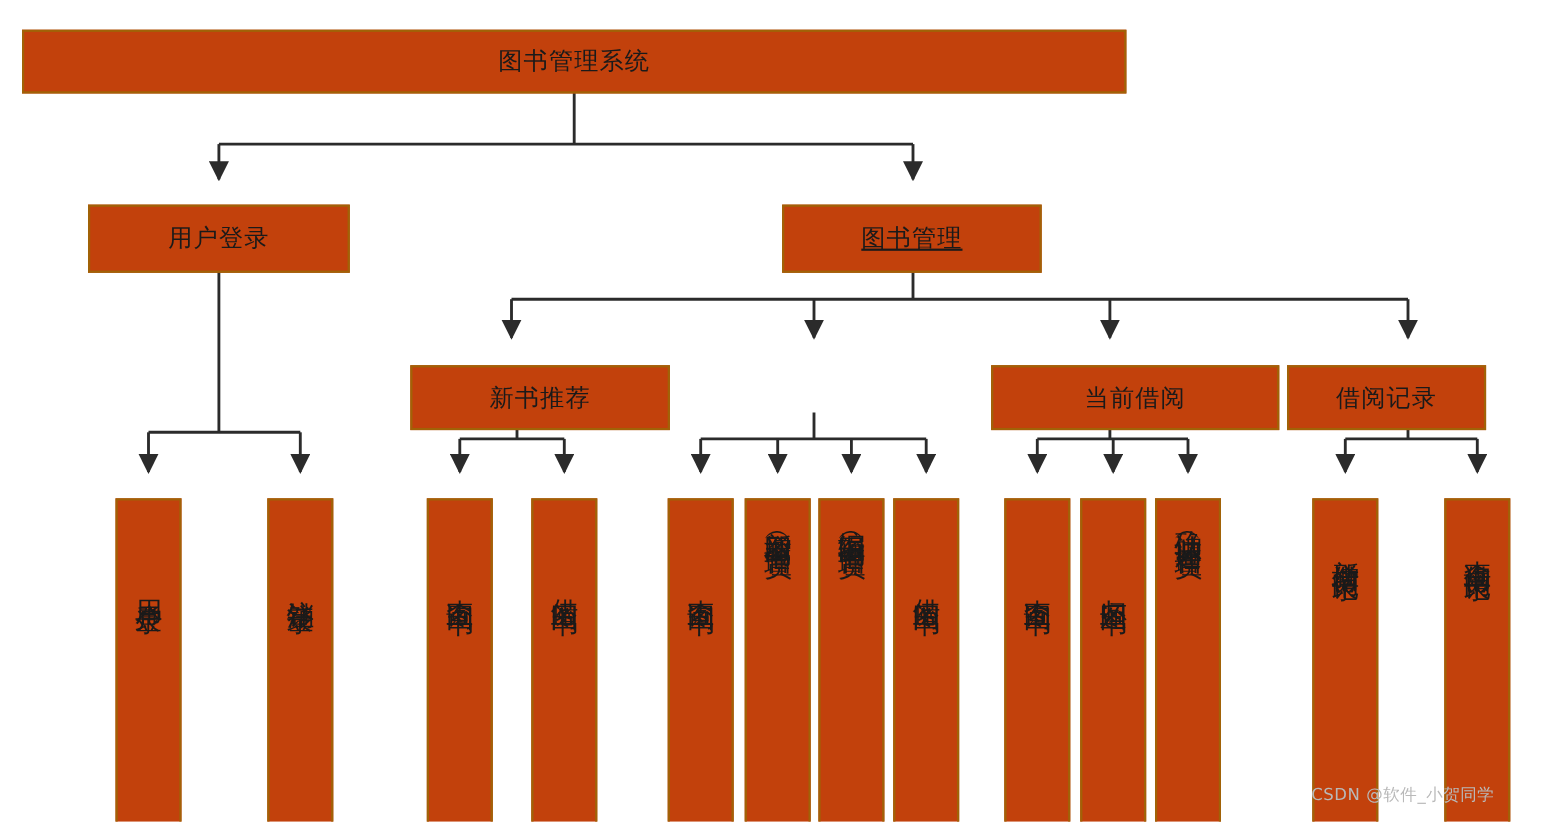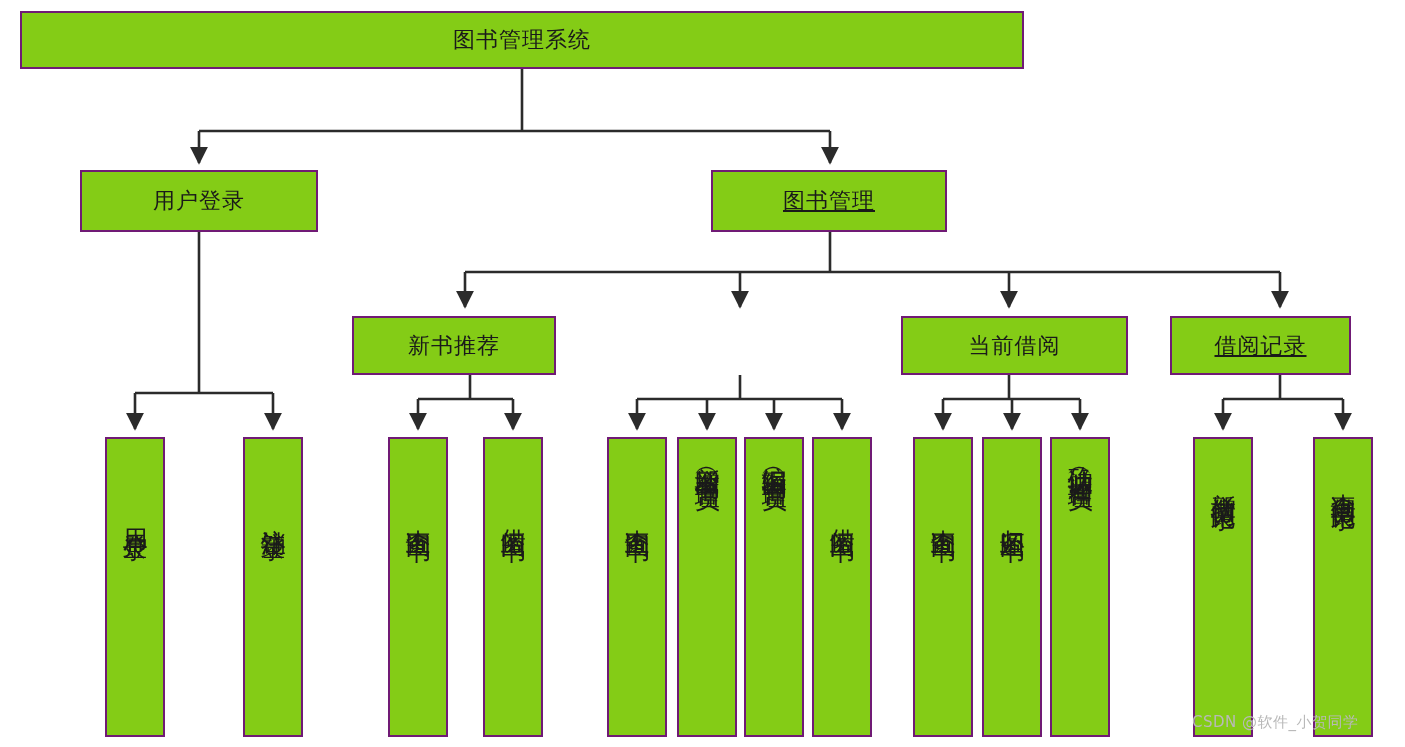--- a/index.html
+++ b/index.html
@@ -13,26 +13,27 @@
   #canvas {
     position: relative;
     width: 1405px;
     height: 747px;
     background: #ffffff;
     overflow: hidden;
   }
   .node {
     position: absolute;
     box-sizing: border-box;
-    background: #84cc16;
-    border: 2px solid #701a75;
+    background: #c2410c;
+    border: 2px solid #a16207;
     display: flex;
     align-items: center;
     justify-content: center;
     color: #1a1a1a;
+    margin-top: 16px;
   }
   .node.h {
     font-size: 22px;
     letter-spacing: 1px;
   }
   .node.v {
     align-items: flex-start;
     justify-content: center;
     padding-top: 14px;
   }
@@ -121,27 +122,27 @@
     <span>图书管理系统</span>
   </div>
 
   <div class="node h" style="left:80px; top:170px; width:238px; height:62px;">
     <span>用户登录</span>
   </div>
   <div class="node h" style="left:711px; top:170px; width:236px; height:62px;text-decoration:underline;">
     <span>图书管理</span>
   </div>
 
-  <div class="node h" style="left:352px; top:316px; width:204px; height:59px;">
+  <div class="node h" style="left:373px; top:316px; width:236px; height:59px;">
     <span>新书推荐</span>
   </div>
-  <div class="node h" style="left:901px; top:316px; width:227px; height:59px;justify-content:center;">
+  <div class="node h" style="left:901px; top:316px; width:262px; height:59px;justify-content:center;">
     <span>当前借阅</span>
   </div>
-  <div class="node h" style="left:1170px; top:316px; width:181px; height:59px;text-decoration:underline;">
+  <div class="node h" style="left:1170px; top:316px; width:181px; height:59px;">
     <span>借阅记录</span>
   </div>
 
   <div class="node v" style="left:105px; top:437px; width:60px; height:300px; padding-top:70px;">
     <span class="vtext">用户登录</span>
   </div>
   <div class="node v" style="left:243px; top:437px; width:60px; height:300px; padding-top:70px;">
     <span class="vtext">注销登录</span>
   </div>
 

